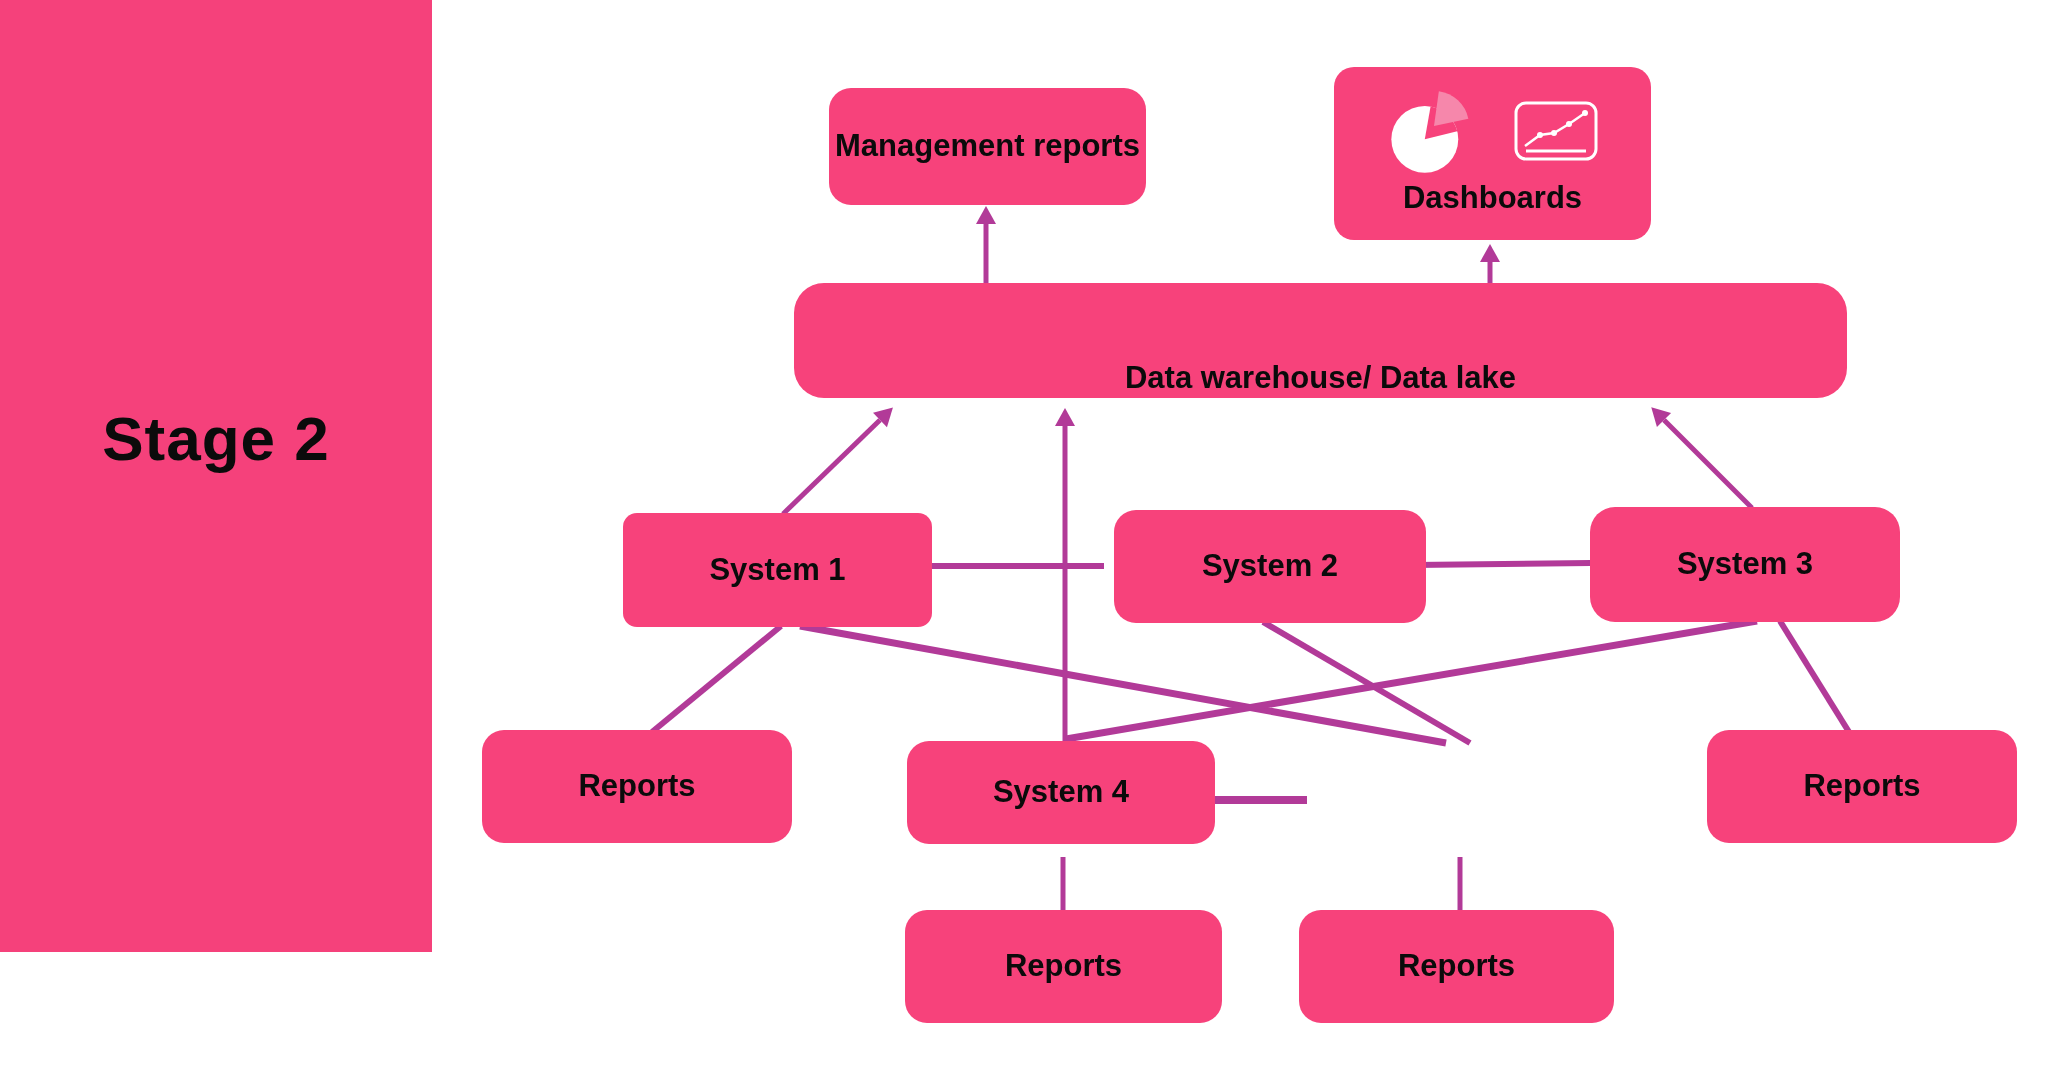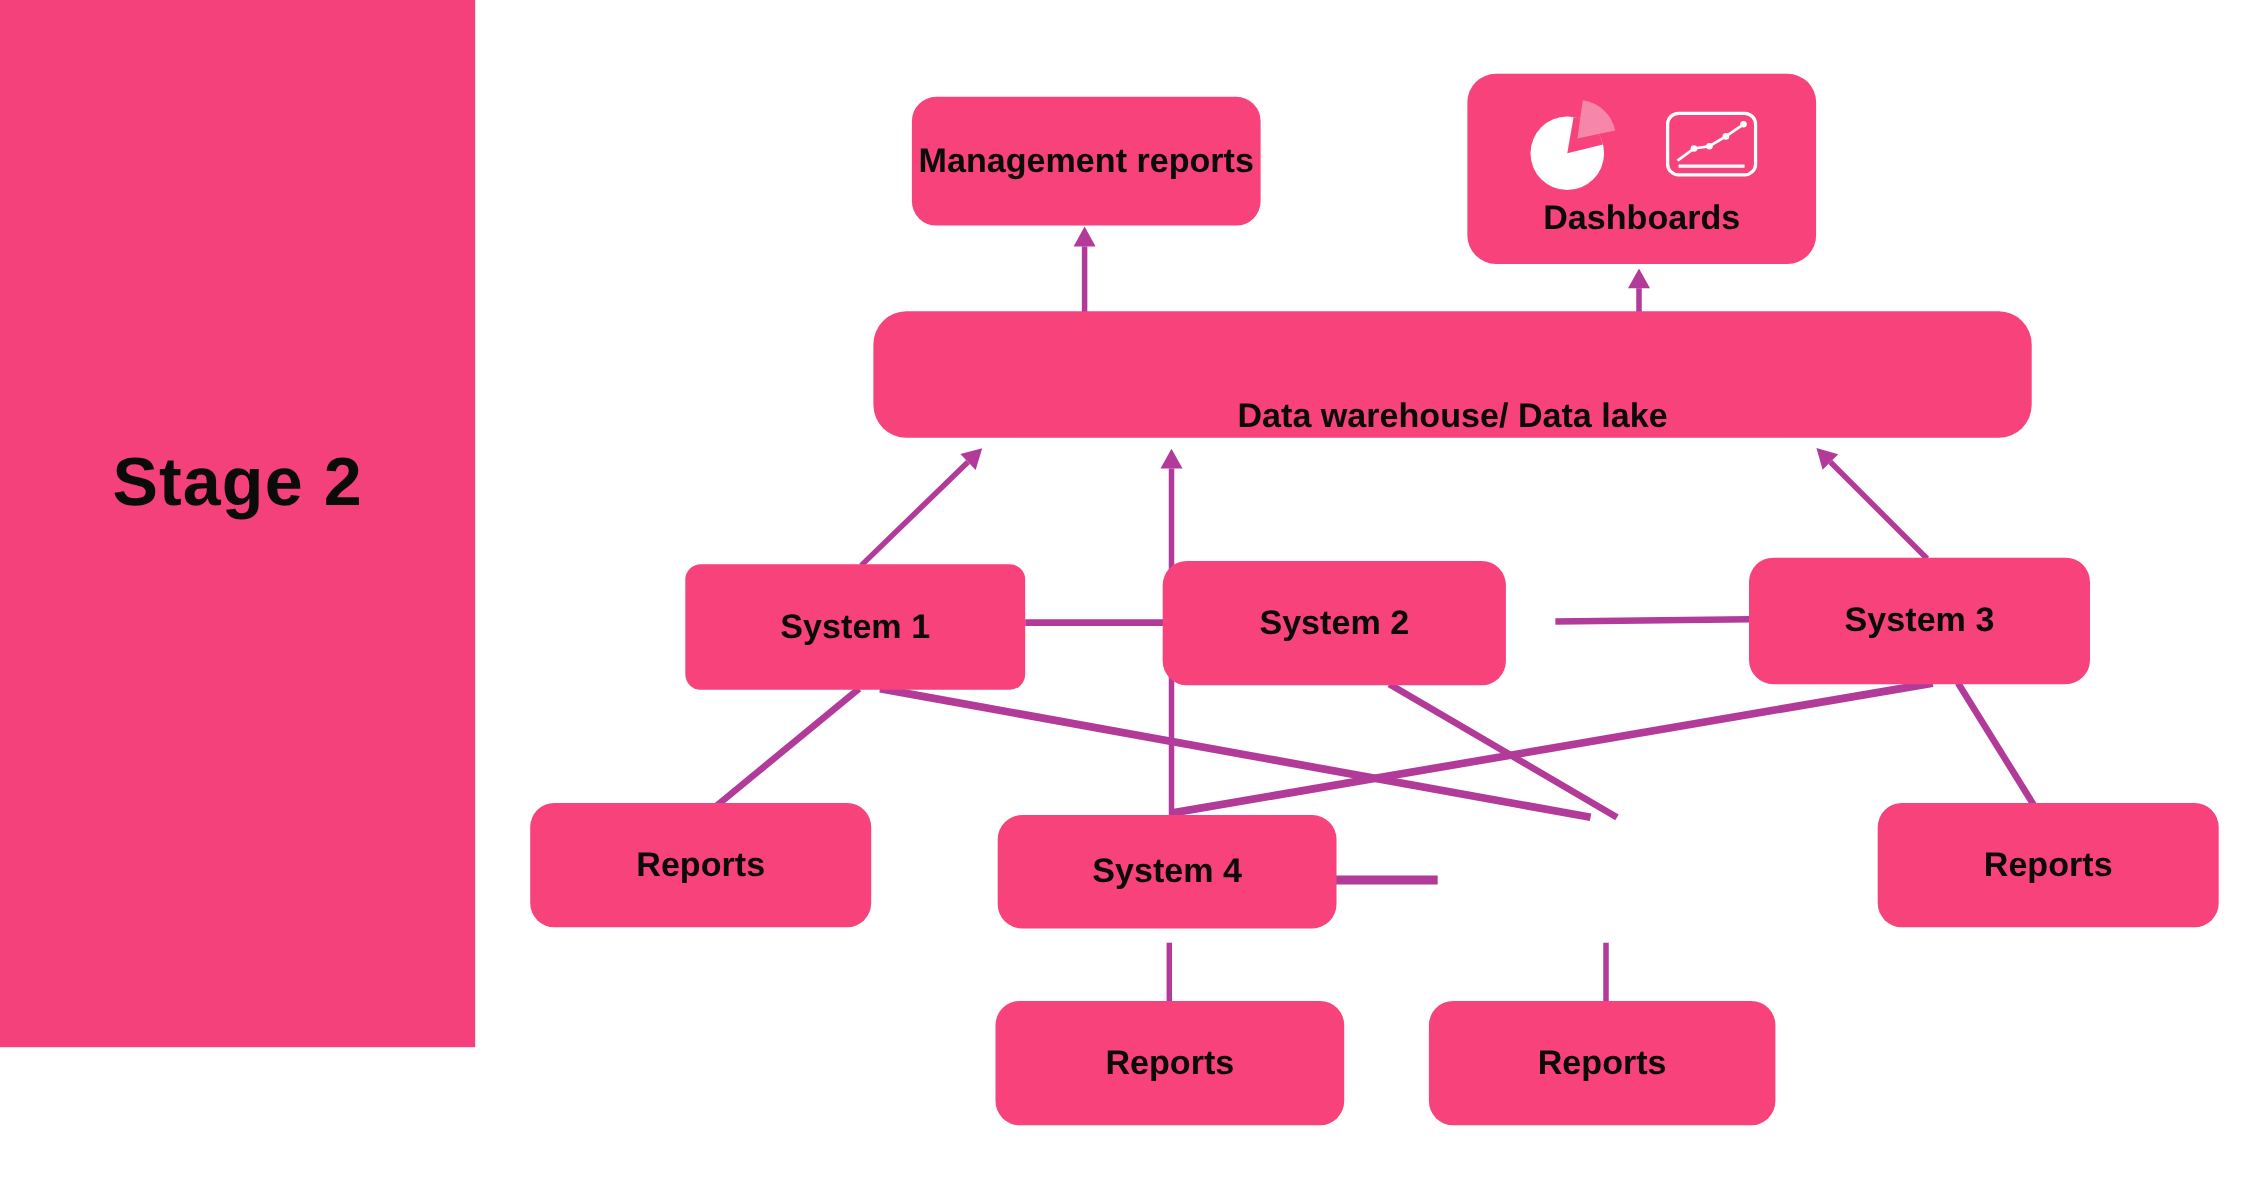--- a/index.html
+++ b/index.html
@@ -66,21 +66,21 @@
     </svg>
 
   <div class="sidebar">
     <div class="stage-title">Stage 2</div>
   </div>
 
   <div class="node" style="left:829px;top:88px;width:317px;height:117px;">
     <span>Management reports</span>
   </div>
 
-  <div class="node node-dashboards" style="left:1334px;top:67px;width:317px;height:173px;">
+  <div class="node node-dashboards" style="left:1334px;top:67px;width:317px;height:173px;border-radius:20px;">
     <div class="icon-row">
       <svg width="92" height="84" viewBox="0 0 110 100">
         <circle cx="44" cy="60" r="40" fill="var(--white)"></circle>
         <path d="M44,60 L50.9,20.6 A40,40 0 0 1 82.8,50.3 Z" fill="var(--pink)"></path>
         <path d="M55,44 L60.8,2.4 A42,42 0 0 1 96.1,35.3 Z" fill="var(--slice)"></path>
       </svg>
       <svg width="84" height="60" viewBox="0 0 84 60">
         <rect x="2" y="2" width="80" height="56" rx="10" fill="none" stroke="var(--white)" stroke-width="3"></rect>
         <line x1="12" y1="50" x2="72" y2="50" stroke="var(--white)" stroke-width="3"></line>
         <polyline points="11,45 26,34 40,32 55,23 71,12" fill="none" stroke="var(--white)" stroke-width="2.5"></polyline>
@@ -93,24 +93,24 @@
     <span class="dash-label">Dashboards</span>
   </div>
 
   <div class="node node-warehouse" style="left:794px;top:283px;width:1053px;height:115px;align-items:flex-end;">
     <span>Data warehouse/ Data lake</span>
   </div>
 
   <div class="node" style="left:623px;top:513px;width:309px;height:114px;border-radius:14px;">
     <span>System 1</span>
   </div>
-  <div class="node" style="left:1057px;top:510px;width:312px;height:113px;">
+  <div class="node" style="left:1114px;top:510px;width:312px;height:113px;">
     <span>System 2</span>
   </div>
-  <div class="node" style="left:1590px;top:507px;width:310px;height:115px;">
+  <div class="node" style="left:1590px;top:507px;width:310px;height:115px;border-radius:25px;">
     <span>System 3</span>
   </div>
 
   <div class="node" style="left:482px;top:730px;width:310px;height:113px;">
     <span>Reports</span>
   </div>
   <div class="node" style="left:907px;top:741px;width:308px;height:103px;">
     <span>System 4</span>
   </div>
   <div class="node" style="left:1707px;top:730px;width:310px;height:113px;">

